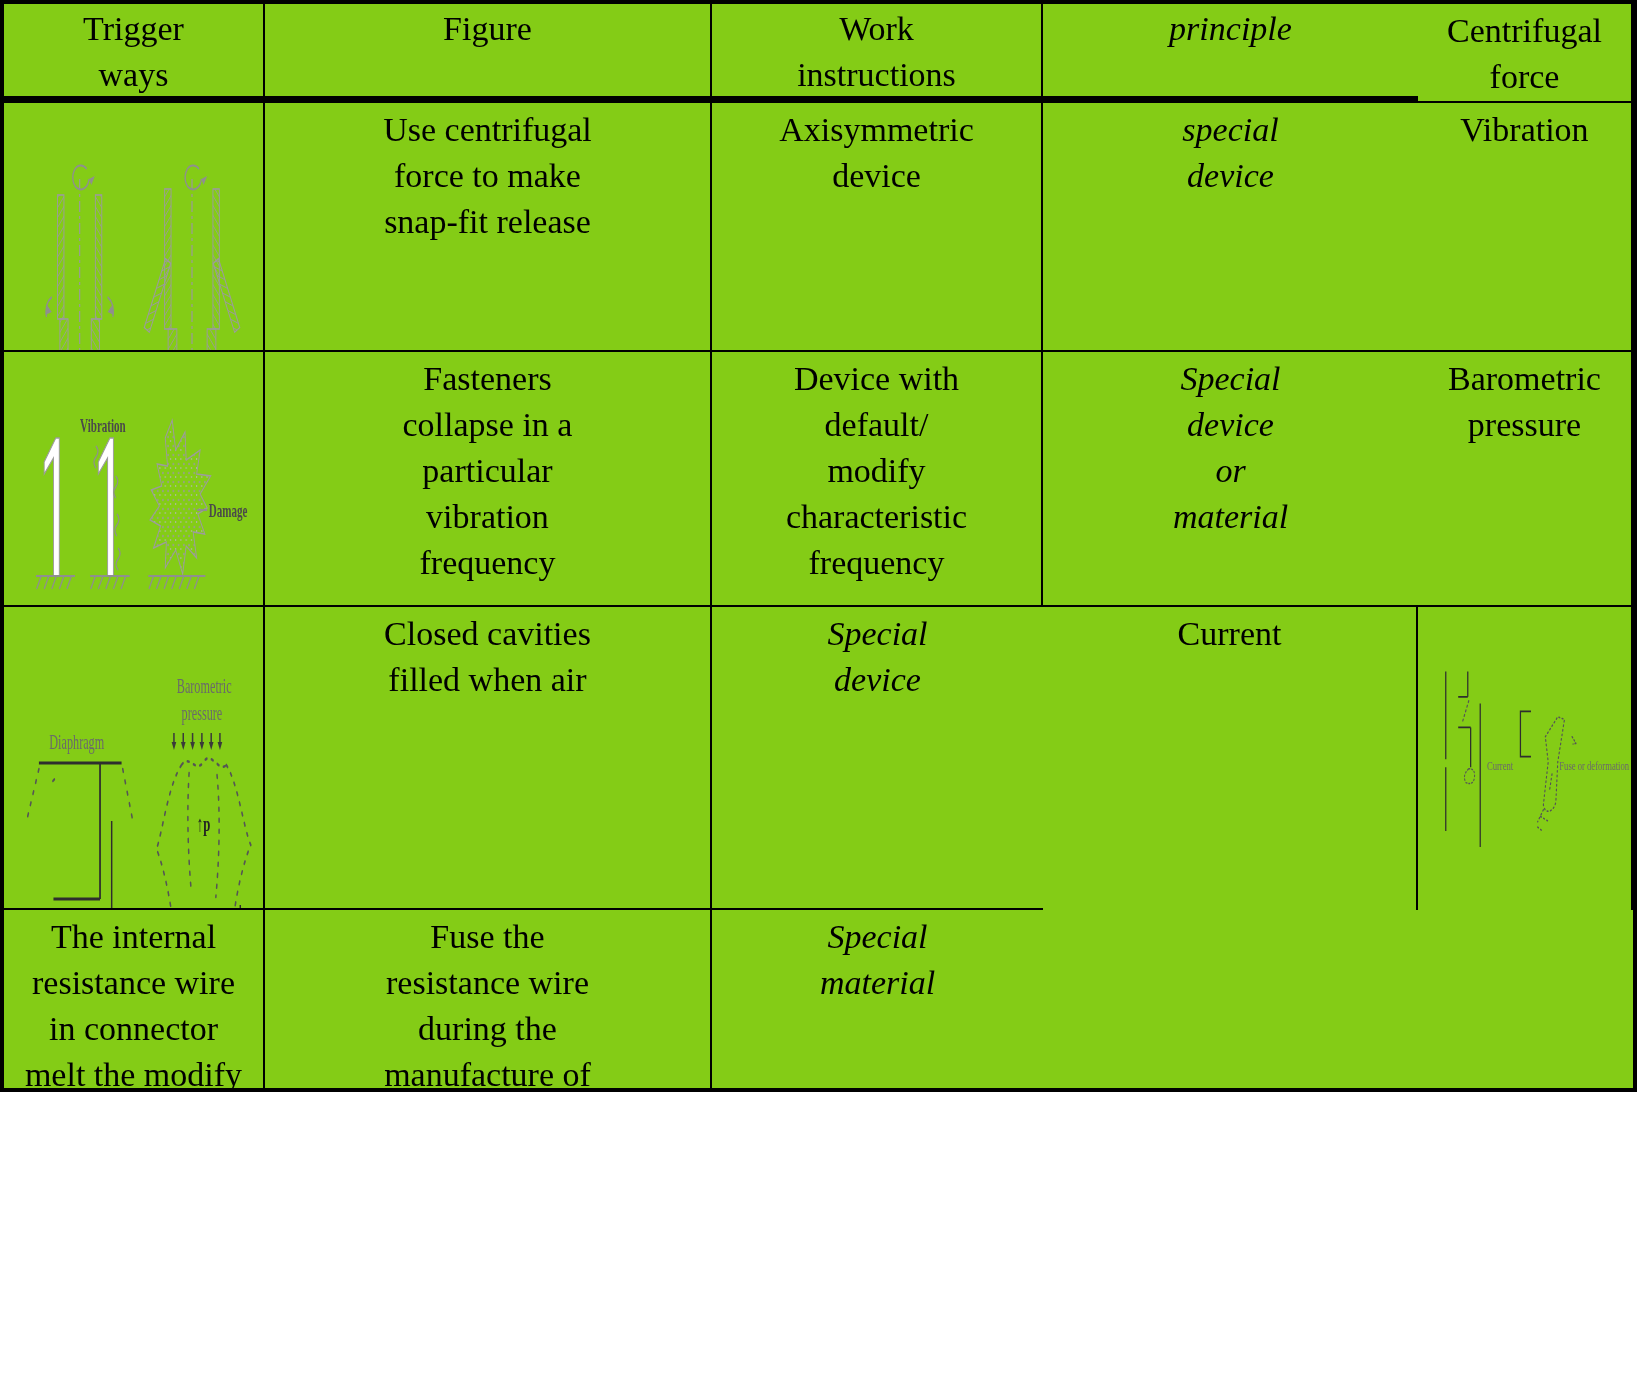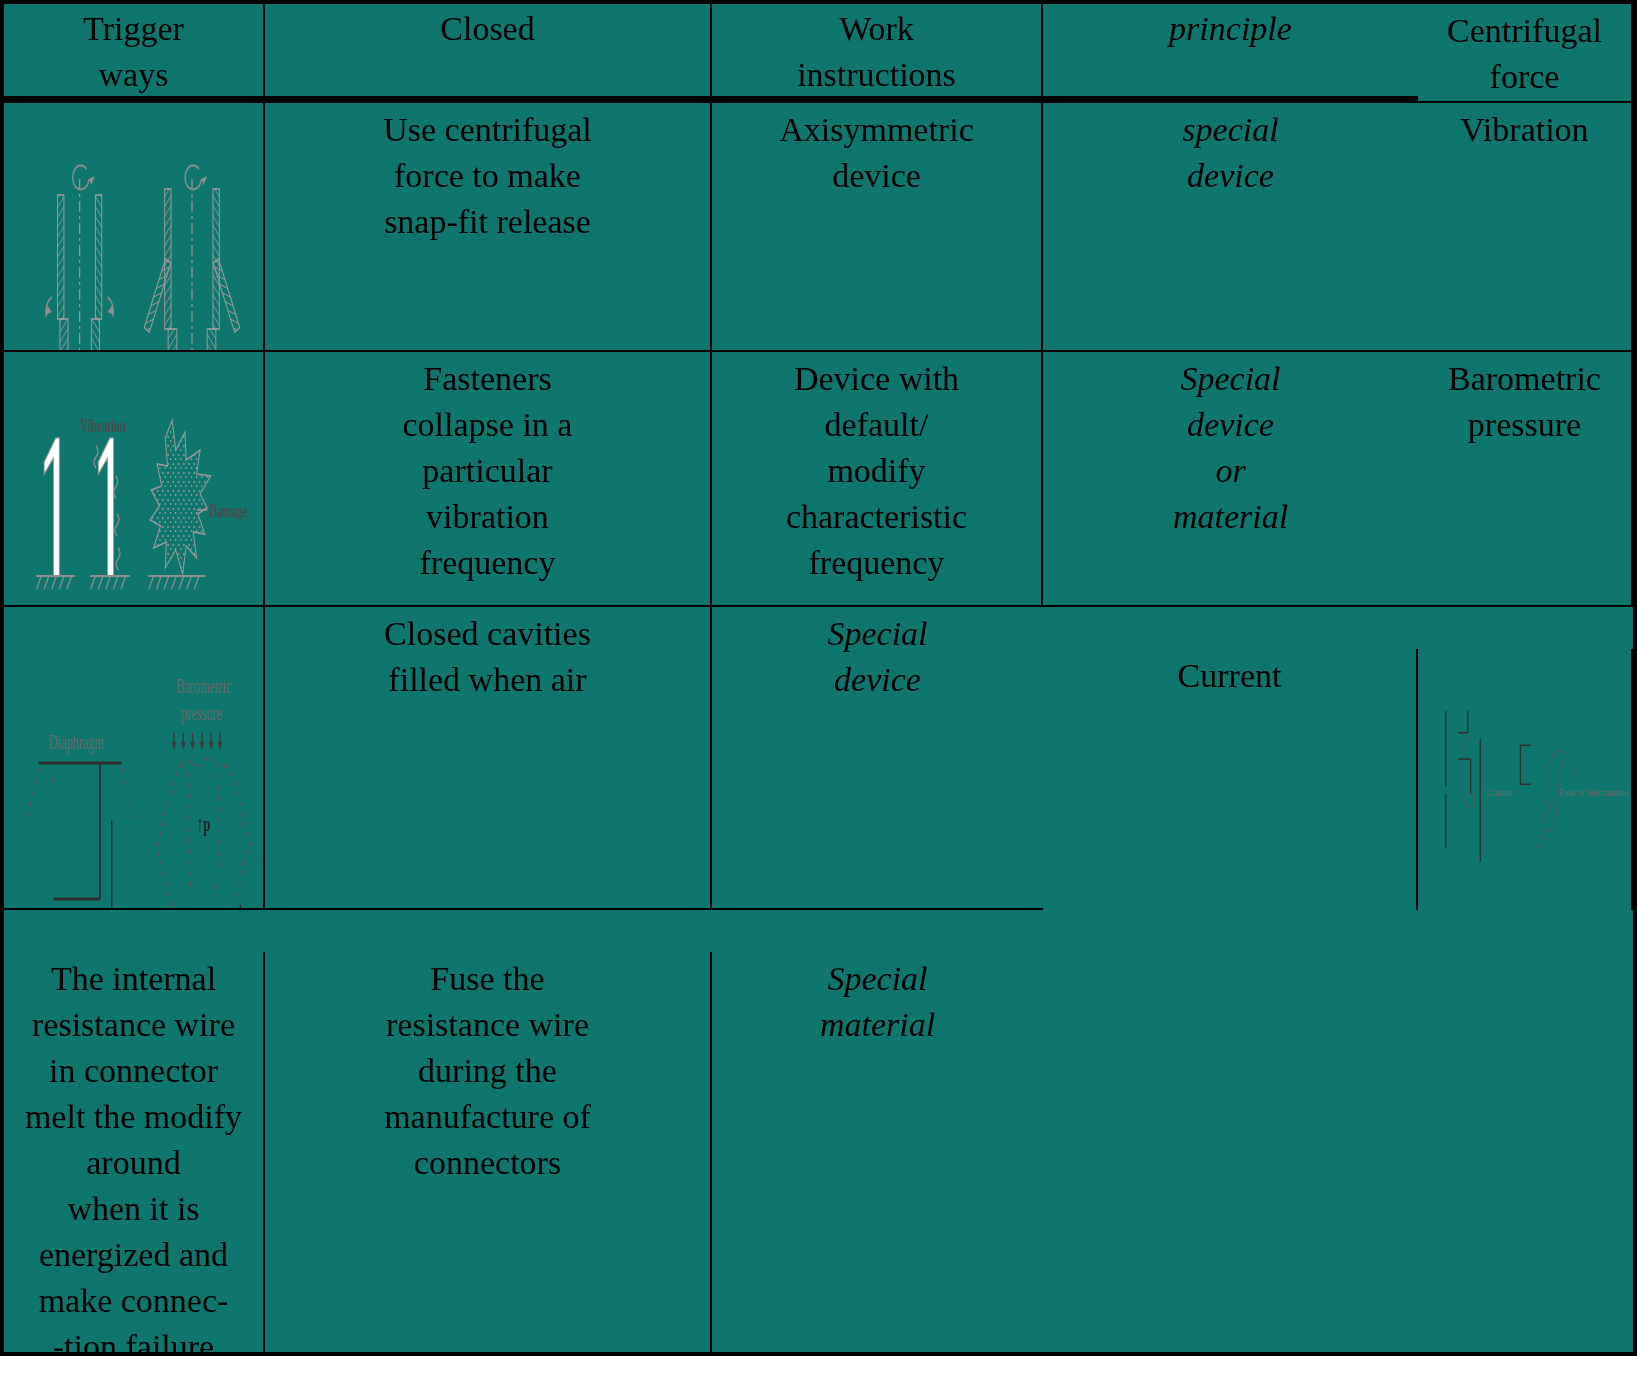--- a/index.html
+++ b/index.html
@@ -1,55 +1,55 @@
 <!DOCTYPE html>
 <html><head>
 <meta charset="utf-8">
 <style>
   html,body{margin:0;padding:0;background:#ffffff;}
   body{width:1637px;height:1378px;position:relative;font-family:"Liberation Serif","DejaVu Serif",serif;color:#000;}
   .table{
-    position:absolute;left:0;top:0;width:1637px;height:1356px;
+    position:absolute;left:0;top:0;width:1637px;height:1092px;
     box-sizing:border-box;border:4px solid #000;
     display:grid;
     grid-template-columns:261px 447px 331px 375px 1fr;
     grid-template-rows:99px 249px 255px 303px 1fr;
-    background:#0f766e;
+    background:#84cc16;
   }
   .cell{
     box-sizing:border-box;
     border-right:2px solid #000;
     border-bottom:2px solid #000;
     text-align:center;
     white-space:pre-line;
     font-size:34px;
     line-height:46px;
     padding:4px 6px 0 6px;
     overflow:hidden;
   }
   .cell.lastcol{border-right:none;font-style:italic;}
-  .cell.lastrow{border-bottom:none;margin-top:42px;}
+  .cell.lastrow{border-bottom:none;}
   .cell.head{border-bottom:7px solid #000;padding-top:2px;}
   .fig{padding:0;}
   .fig svg{display:block;width:100%;height:100%;}
   .sk{stroke:#8f8f8f;stroke-width:2;fill:none;}
   .sk2{stroke:#9c9c9c;stroke-width:1.6;}
   .dark{stroke:#2e2e2e;fill:none;}
   .dash{stroke:#555;fill:none;stroke-linecap:round;}
   .fig-label{fill:#4a4a4a;font-family:"Liberation Serif","DejaVu Serif",serif;}
   .fig-label.soft{fill:#6a6a6a;}
 </style>
 </head>
 <body>
 
 <div class="table">
 
   <div class="cell head">Trigger
 ways</div>
-  <div class="cell head">Closed</div>
+  <div class="cell head">Figure</div>
   <div class="cell head">Work
 instructions</div>
   <div class="cell head lastcol">principle</div>
 
   <div class="cell">Centrifugal
 force</div>
   <div class="cell fig">
     <svg viewBox="0 0 445 247" preserveAspectRatio="none">
       <defs>
         <pattern id="hatch" width="7" height="7" patternTransform="rotate(45)" patternUnits="userSpaceOnUse">

